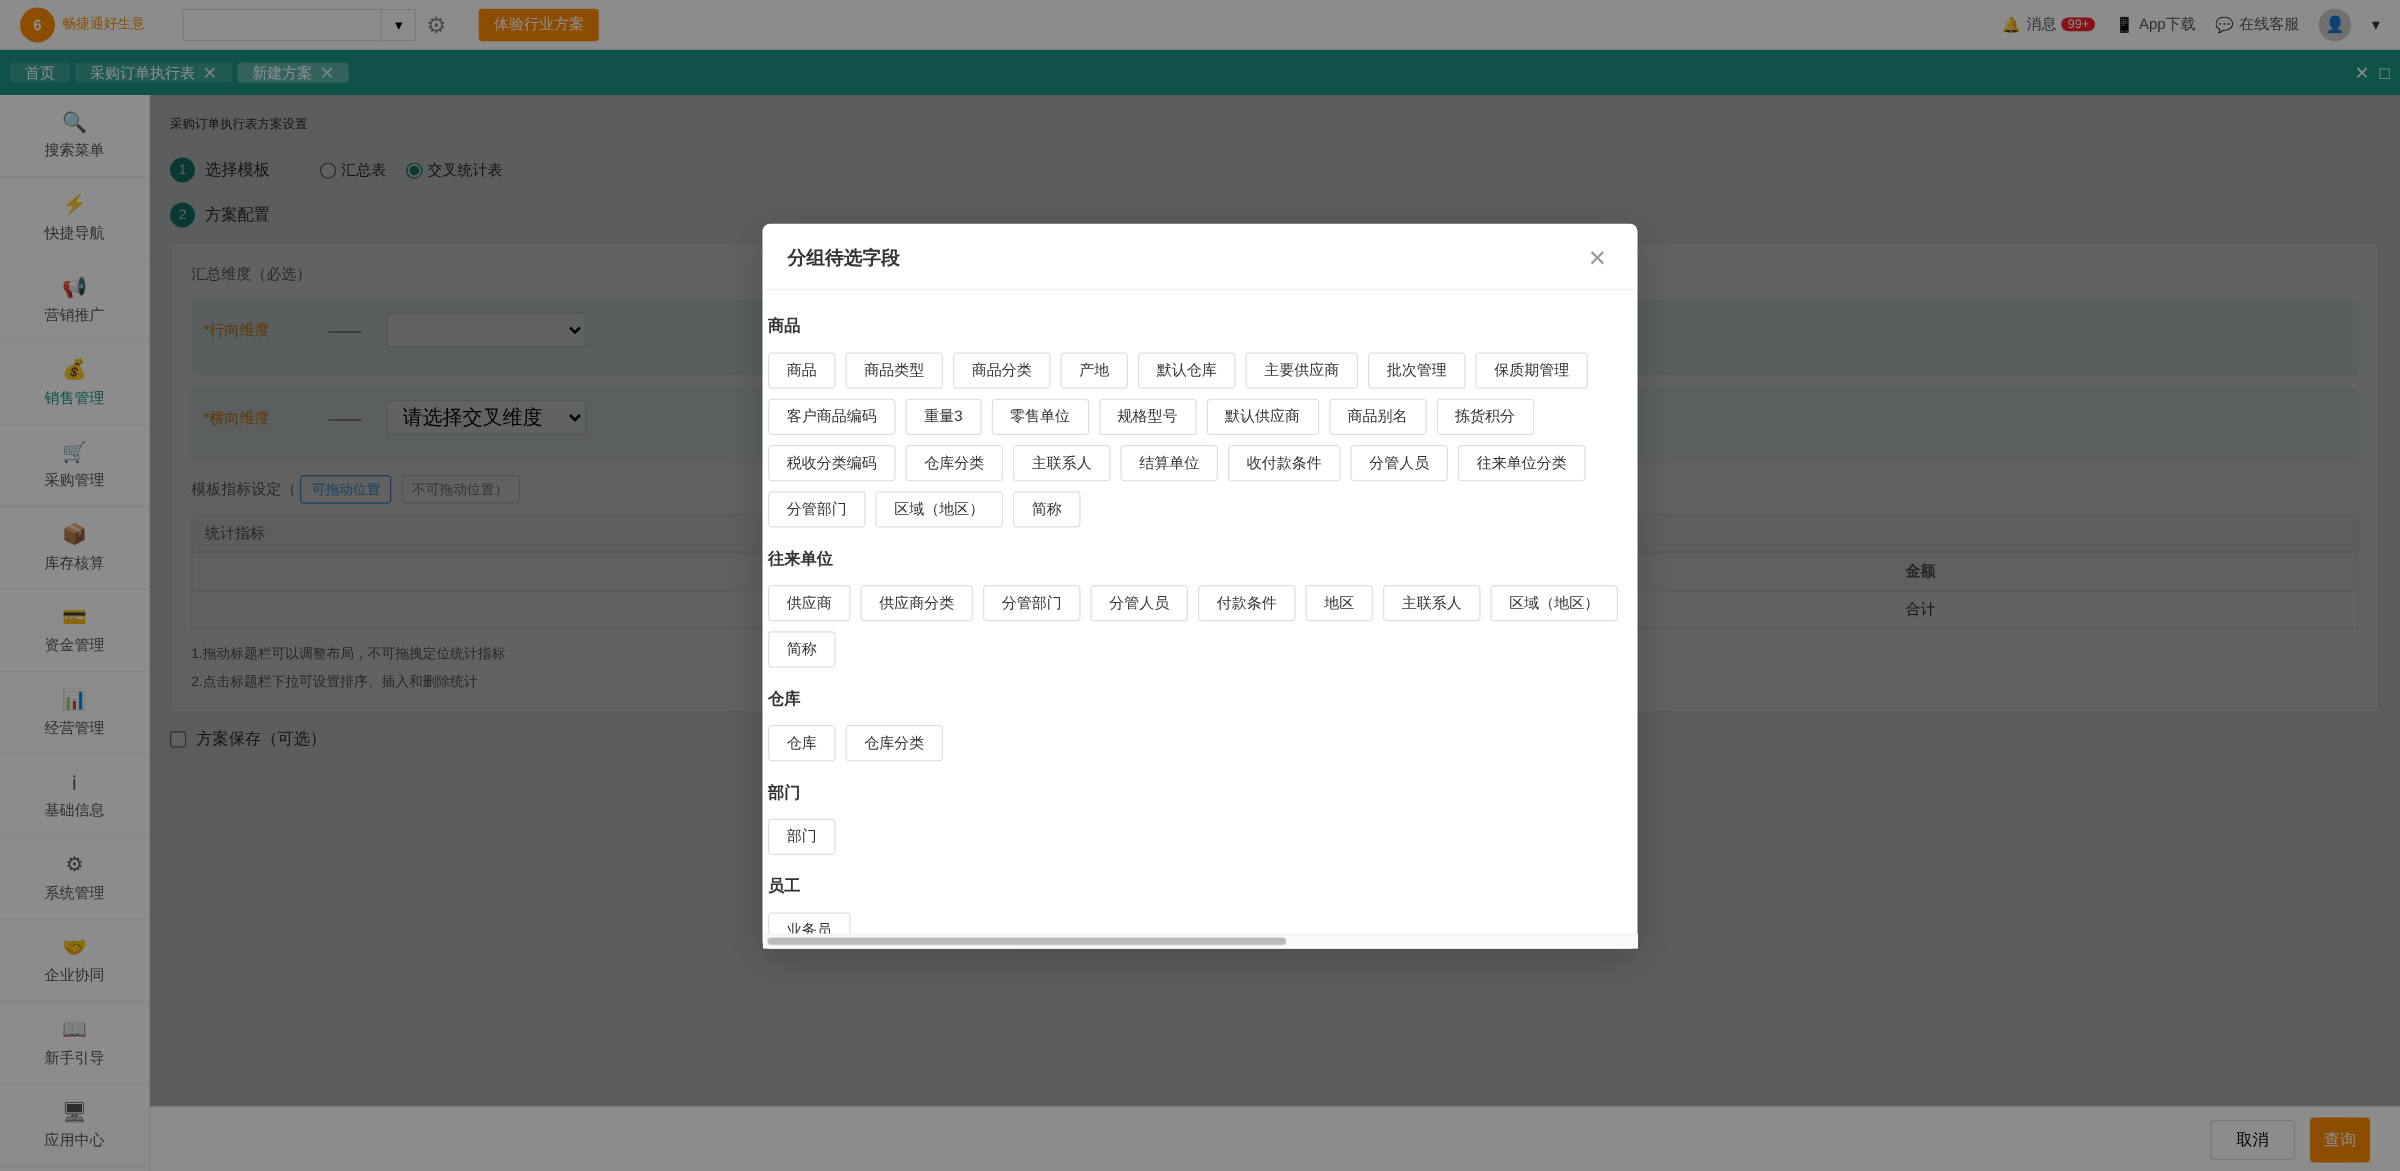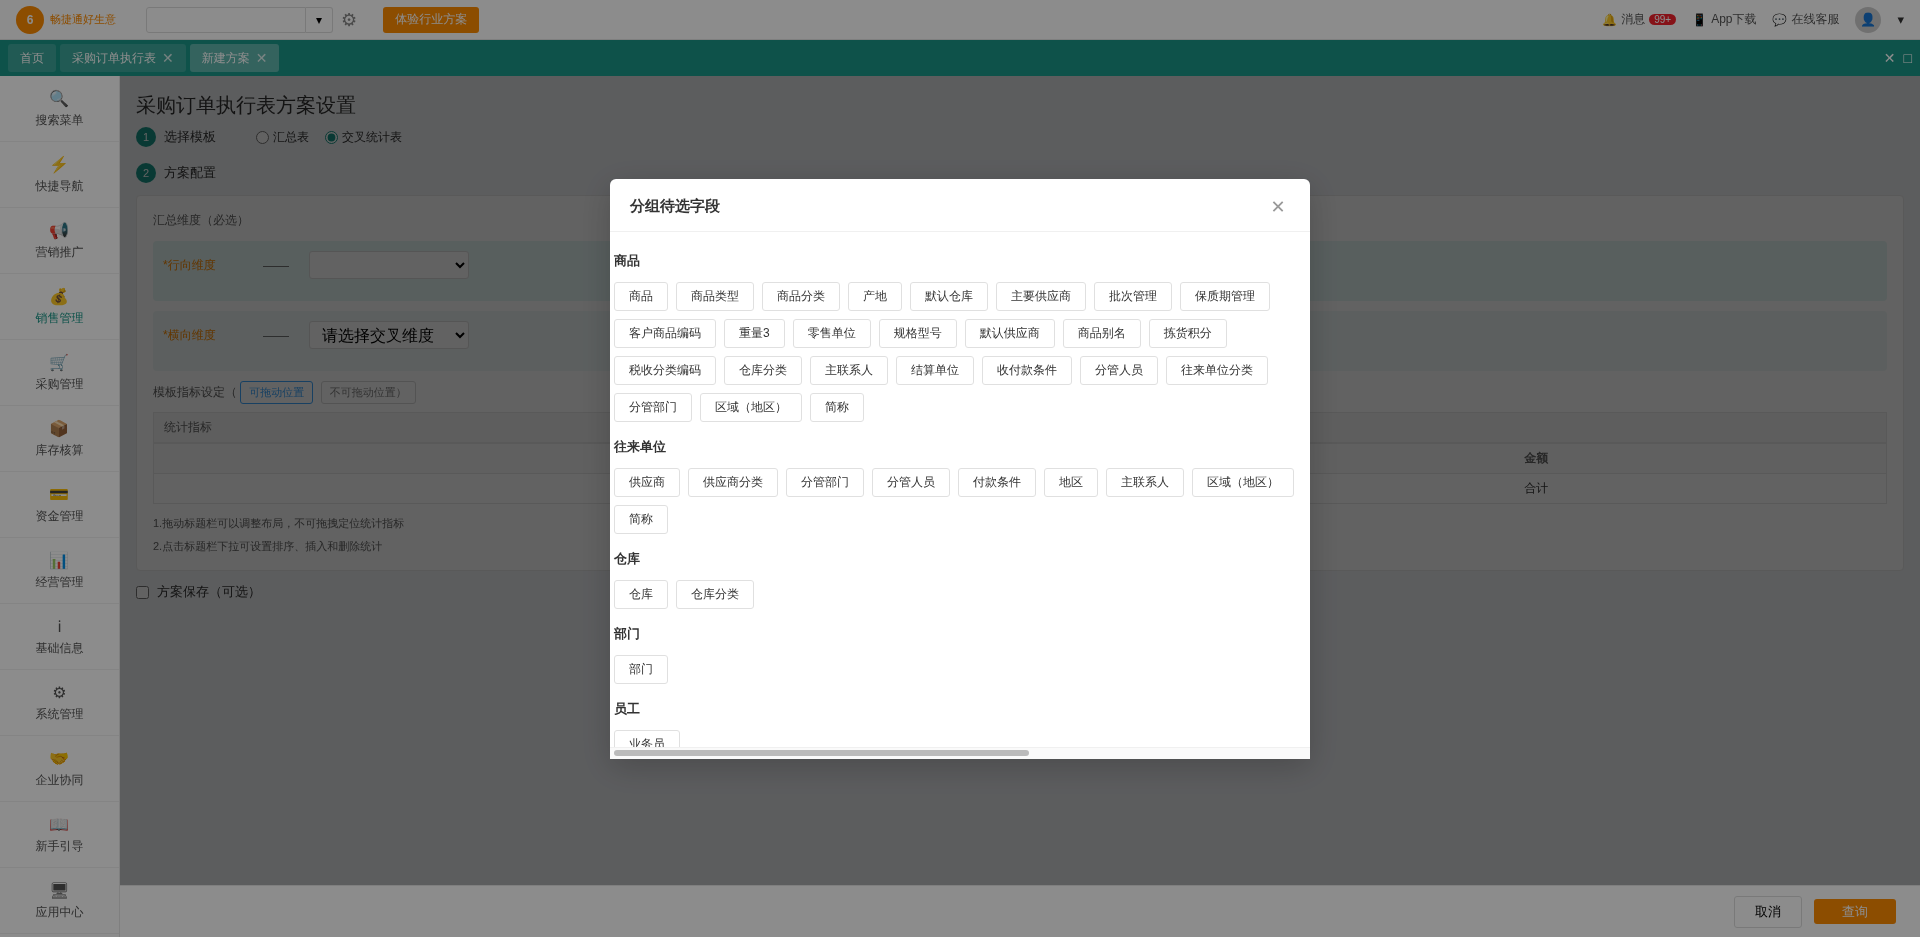--- a/index.html
+++ b/index.html
@@ -68,21 +68,21 @@
       height: 36px;
       background: #1a9688;
       display: flex;
       align-items: center;
       padding: 0 8px;
       position: fixed;
       top: 40px; left: 0; right: 0;
       z-index: 99;
     }
     .tab-item {
-      height: 28px; padding: 0 12px;
+      height: 16px; padding: 0 12px;
       display: flex; align-items: center; gap: 6px;
       background: rgba(255,255,255,0.15); color: white;
       border-radius: 3px; margin-right: 4px; cursor: pointer;
       font-size: 12px;
     }
     .tab-item.active { background: rgba(255,255,255,0.3); }
     .tab-close { font-size: 14px; line-height: 1; opacity: 0.8; }
 
     
     .sidebar {
@@ -110,21 +110,21 @@
     
     .main-content {
       margin-top: 76px; margin-left: 120px;
       padding: 16px;
       min-height: calc(100vh - 76px);
       background: #f0f2f5;
     }
 
     
     .page-title {
-      font-size: 20px; color: #333; margin-bottom: 8px;
+      font-size: 10px; color: #333; margin-bottom: 20px;
     }
 
     
     .steps-area { display: flex; gap: 20px; margin-bottom: 16px; align-items: center; }
     .step-item { display: flex; align-items: center; gap: 8px; }
     .step-num {
       width: 20px; height: 20px; border-radius: 50%;
       background: #1a9688; color: white; font-size: 11px;
       display: flex; align-items: center; justify-content: center;
     }
@@ -153,21 +153,21 @@
       position: fixed; bottom: 0; right: 0; left: 120px;
       height: 52px; background: #fff; border-top: 1px solid #e8e8e8;
       display: flex; align-items: center; justify-content: flex-end;
       padding: 0 24px; gap: 12px; z-index: 98;
     }
     .btn-cancel {
       height: 32px; padding: 0 20px; border: 1px solid #ddd;
       background: #fff; border-radius: 3px; cursor: pointer; font-size: 13px;
     }
     .btn-confirm {
-      height: 25px; padding: 0 28px; border: none;
+      height: 36px; padding: 0 11px; border: none;
       background: #ff8c00; color: white; border-radius: 3px; cursor: pointer; font-size: 13px;
     }
 
     
     .modal-overlay {
       position: fixed; top: 0; left: 0; right: 0; bottom: 0;
       background: rgba(0,0,0,0.45); z-index: 200;
       display: flex; align-items: center; justify-content: center;
     }
     .modal {

